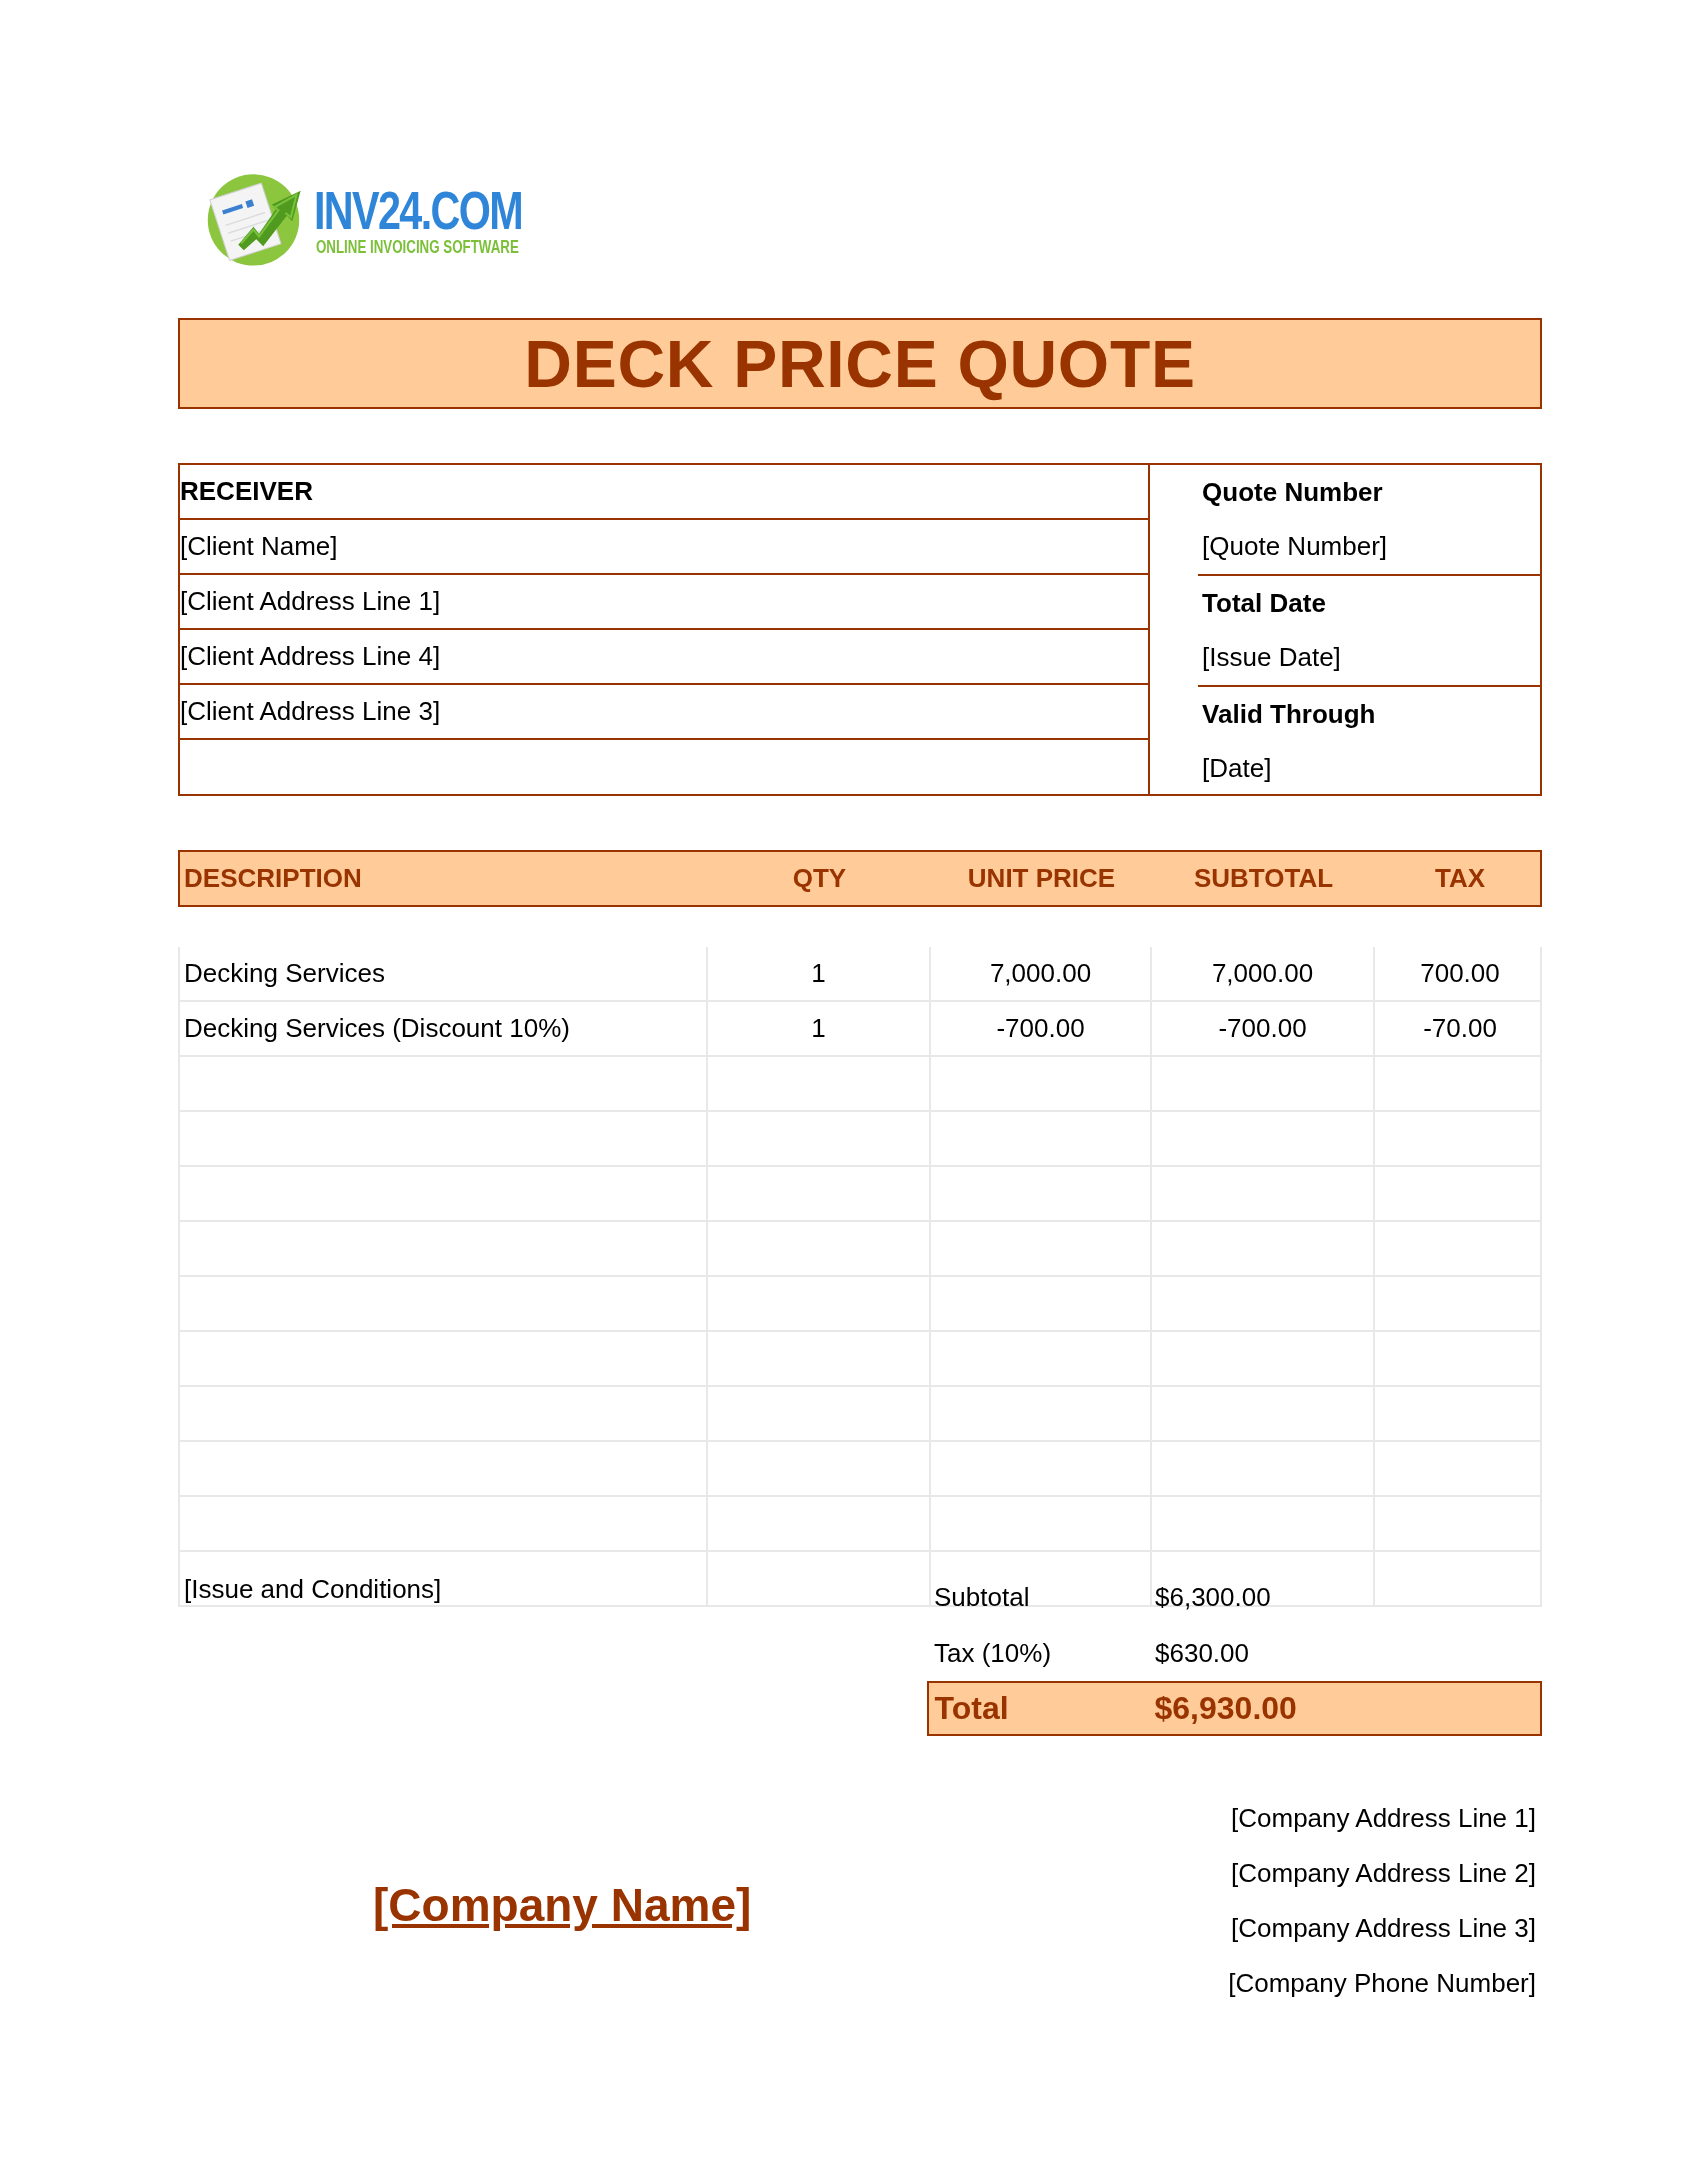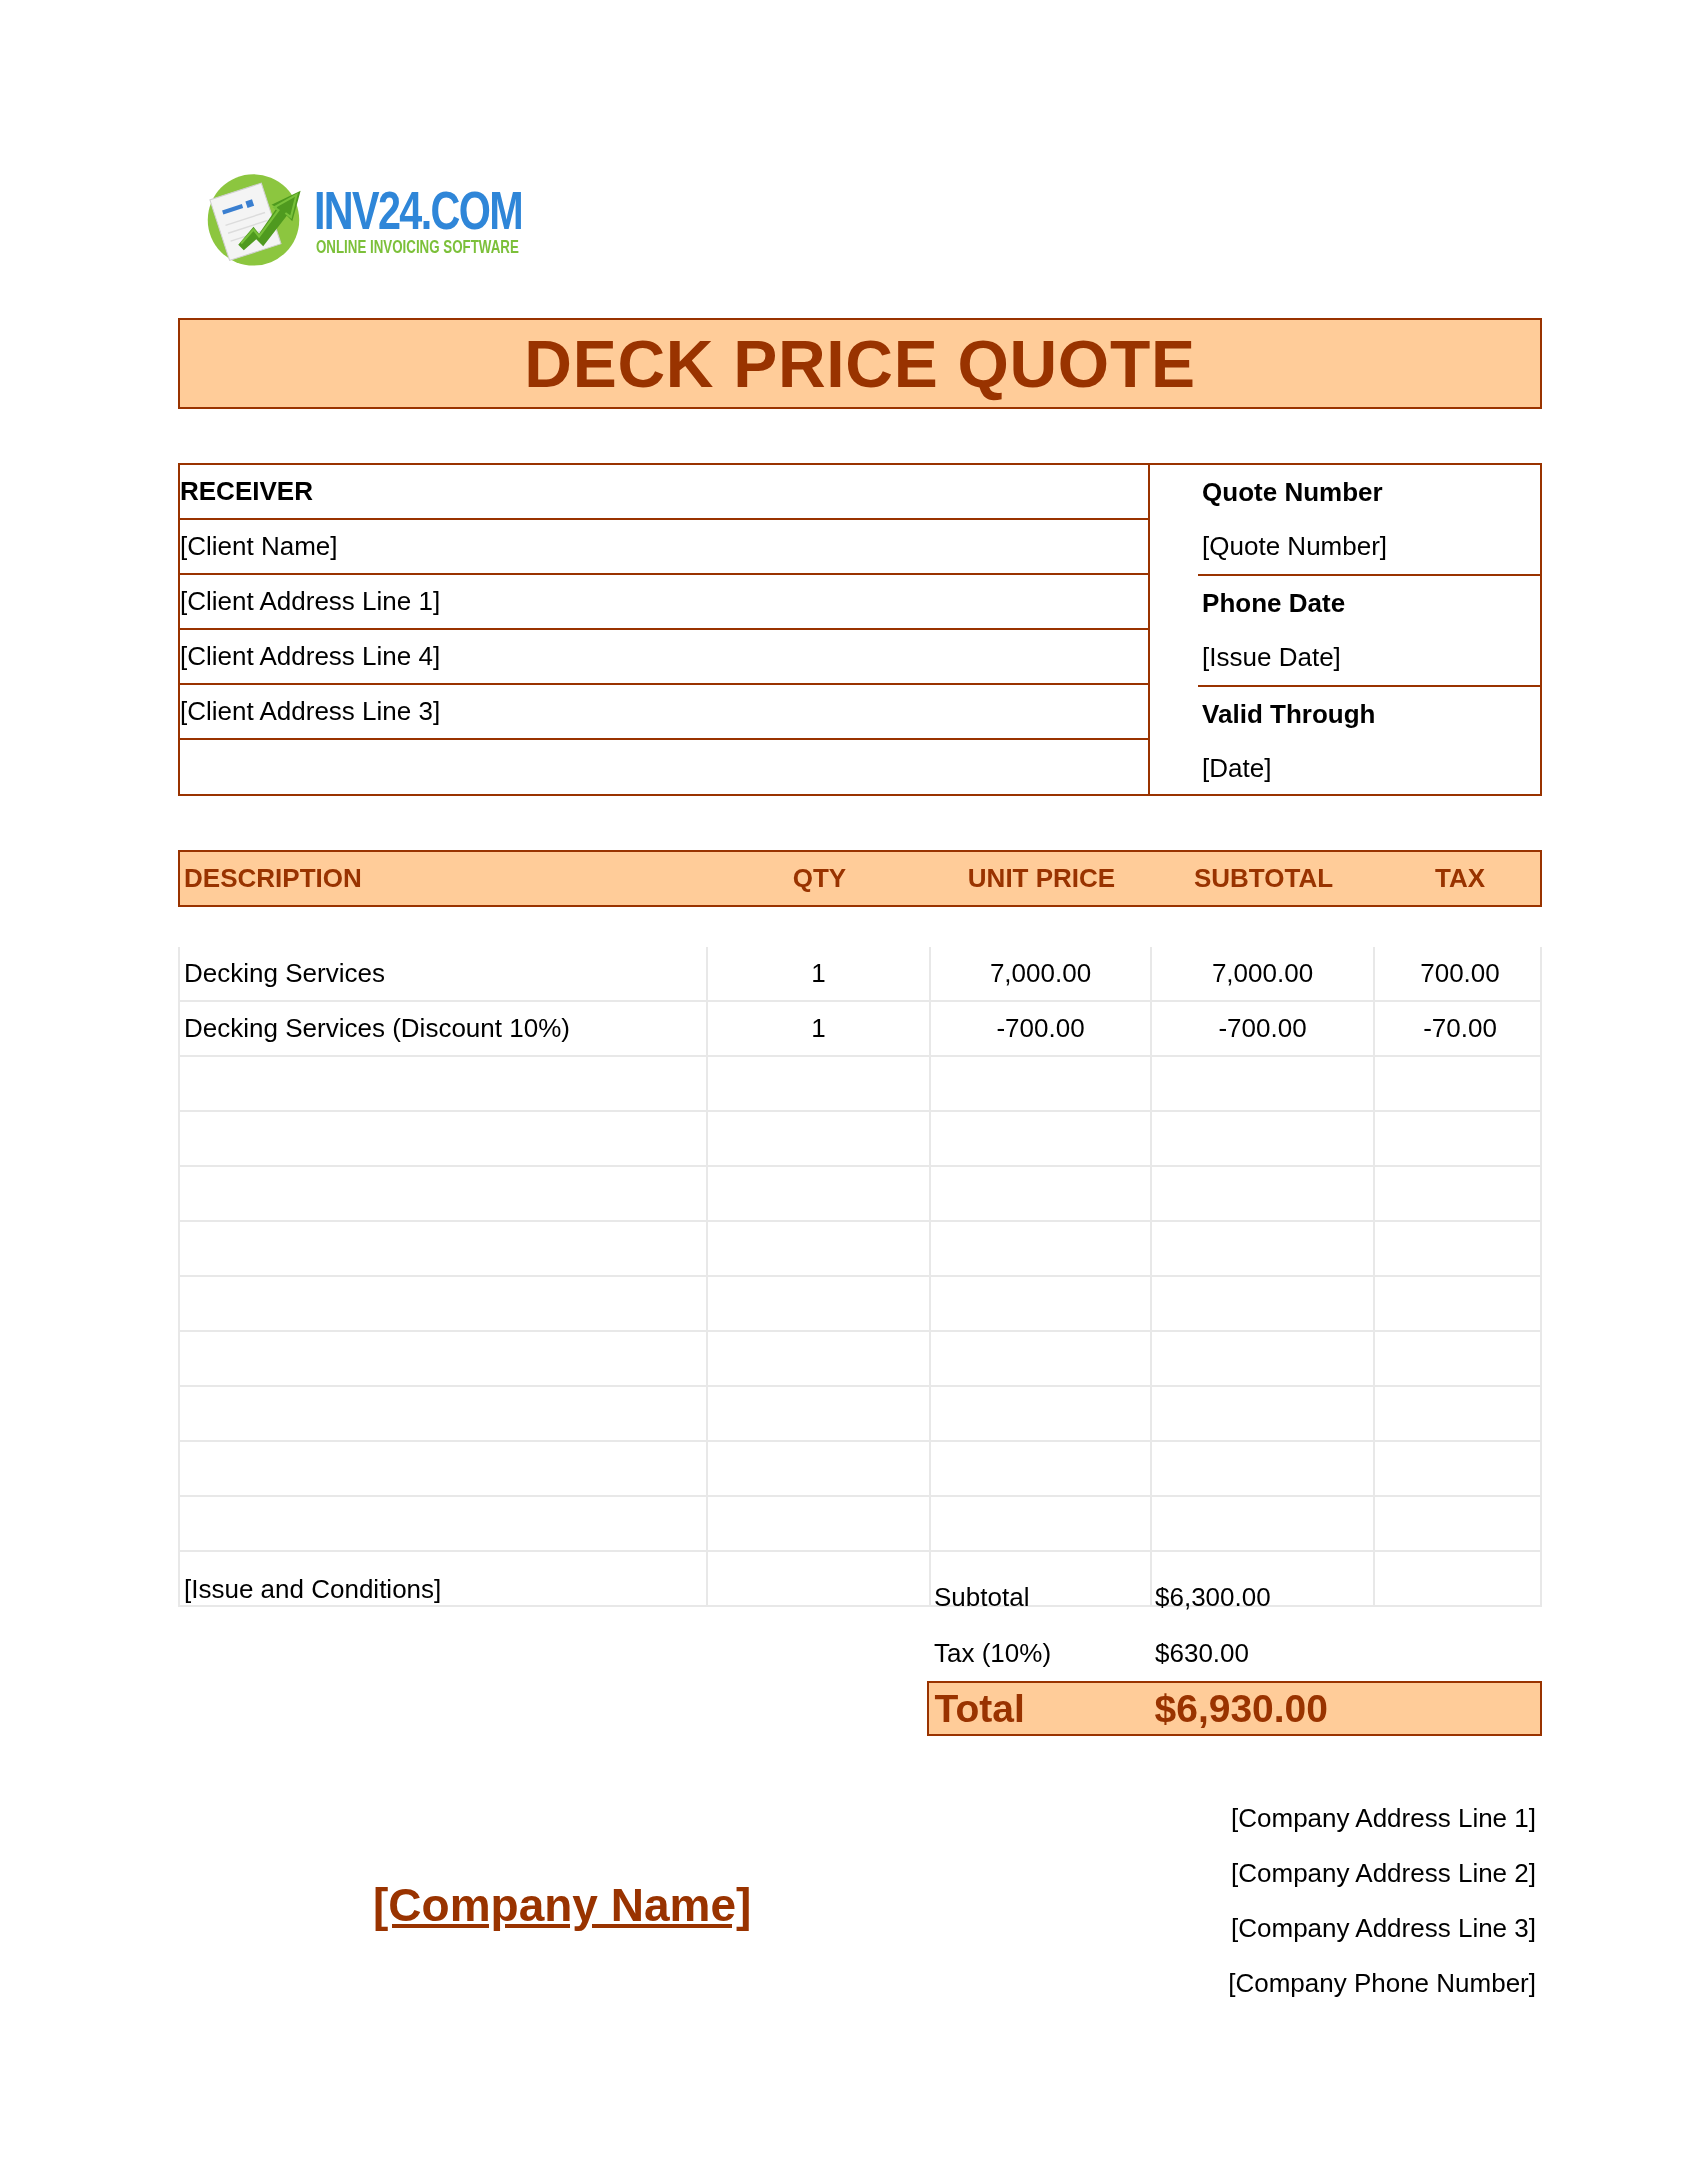--- a/index.html
+++ b/index.html
@@ -35,21 +35,21 @@
   .item-row div { display: flex; align-items: center; font-size: 26px; border-right: 2.1px solid #e8e8e8; }
   .item-row div:last-child { border-right: none; }
   .item-row .c-desc { padding-left: 4.1px; }
   .item-row .c-num { justify-content: center; }
 
   .terms { position: absolute; left: 184px; top: 1574px; font-size: 26px; }
   .sum-row { position: absolute; left: 934px; width: 608px; height: 55px; display: flex; align-items: center; font-size: 26px; }
   .sum-row .lbl { width: 221px; }
   .sum-sub { top: 1570px; }
   .sum-tax { top: 1626px; }
-  .total-box { position: absolute; left: 927px; top: 1681px; width: 615px; height: 55px; background: #ffcc99; border: 2.8px solid #993300; display: flex; align-items: center; padding-left: 5.5px; color: #993300; font-weight: bold; font-size: 39px; }
+  .total-box { position: absolute; left: 927px; top: 1681px; width: 615px; height: 55px; background: #ffcc99; border: 2.8px solid #993300; display: flex; align-items: center; padding-left: 5.5px; color: #993300; font-weight: bold; font-size: 32px; }
   .total-box .lbl { width: 220px; }
 
   .company-name { position: absolute; left: 373px; top: 1878px; font-size: 46px; font-weight: bold; color: #993300; text-decoration: underline; }
   .company-lines { position: absolute; right: 163px; top: 1791px; text-align: center; }
   .company-line { height: 55px; display: flex; align-items: center; justify-content: flex-end; font-size: 26px; }
 </style>
 </head>
 <body>
 
 <div class="logo">
@@ -82,21 +82,21 @@
     <div class="info-row">[Client Address Line 4]</div>
     <div class="info-row">[Client Address Line 3]</div>
     <div class="info-row"></div>
   </div>
   <div class="info-right">
     <div class="meta-block">
       <div class="meta-label">Quote Number</div>
       <div class="meta-value">[Quote Number]</div>
     </div>
     <div class="meta-block">
-      <div class="meta-label">Phone Date</div>
+      <div class="meta-label">Total Date</div>
       <div class="meta-value">[Issue Date]</div>
     </div>
     <div class="meta-block">
       <div class="meta-label">Valid Through</div>
       <div class="meta-value">[Date]</div>
     </div>
   </div>
 </div>
 
 <div class="items">

